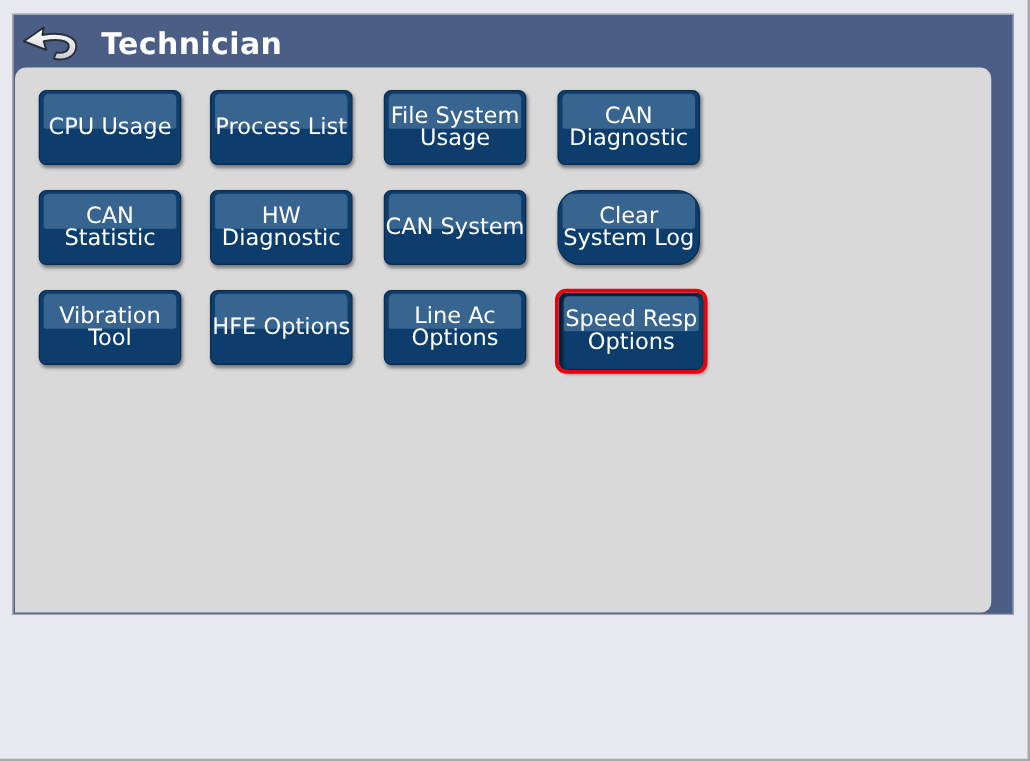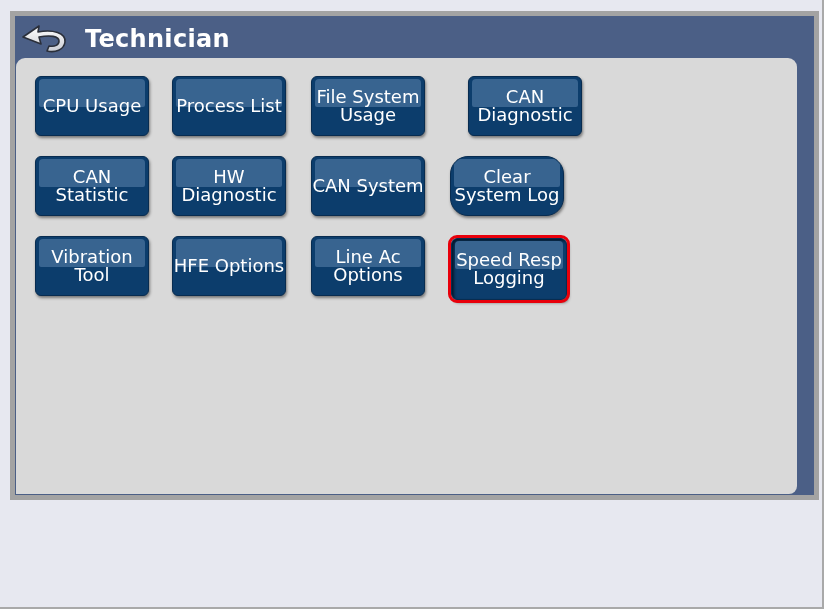--- a/index.html
+++ b/index.html
@@ -17,21 +17,21 @@
     width: 822px; height: 607px;
     border-right: 2px solid #a9a9a9;
     border-bottom: 2px solid #a9a9a9;
     background: #e7e8f0;
   }
   .frame {
     position: absolute;
     left: 10px; top: 11px;
     width: 799px; height: 479px;
     background: #4b5f86;
-    border: 5px solid #a3a3a3;
+    border: 1px solid #a3a3a3;
   }
   .back-btn {
     position: absolute;
     left: 4px; top: 4px;
     width: 54px; height: 36px;
     cursor: pointer;
   }
   .back-btn svg { width: 54px; height: 36px; display: block; }
   .title {
     position: absolute;
@@ -112,21 +112,21 @@
     </div>
     <div class="btn" style="left:156px; top:18px;">
       <div class="gloss"></div>
       <div class="label">Process List</div>
     </div>
     <div class="btn" style="left:295px; top:18px;">
       <div class="gloss"></div>
       <div class="label">File System
 Usage</div>
     </div>
-    <div class="btn" style="left:452px; top:18px;">
+    <div class="btn" style="left:434px; top:18px;">
       <div class="gloss"></div>
       <div class="label">CAN
 Diagnostic</div>
     </div>
 
     <div class="btn" style="left:19px; top:98px;">
       <div class="gloss"></div>
       <div class="label">CAN Statistic</div>
     </div>
     <div class="btn" style="left:156px; top:98px;">
@@ -153,16 +153,16 @@
       <div class="label">HFE Options</div>
     </div>
     <div class="btn" style="left:295px; top:178px;">
       <div class="gloss"></div>
       <div class="label">Line Ac
 Options</div>
     </div>
     <div class="btn selected" style="left:435px; top:180px; width:116px; height:62px;">
       <div class="gloss"></div>
       <div class="label">Speed Resp
-Logging</div>
+Options</div>
     </div>
   </div>
 </div>
 
 </body></html>

